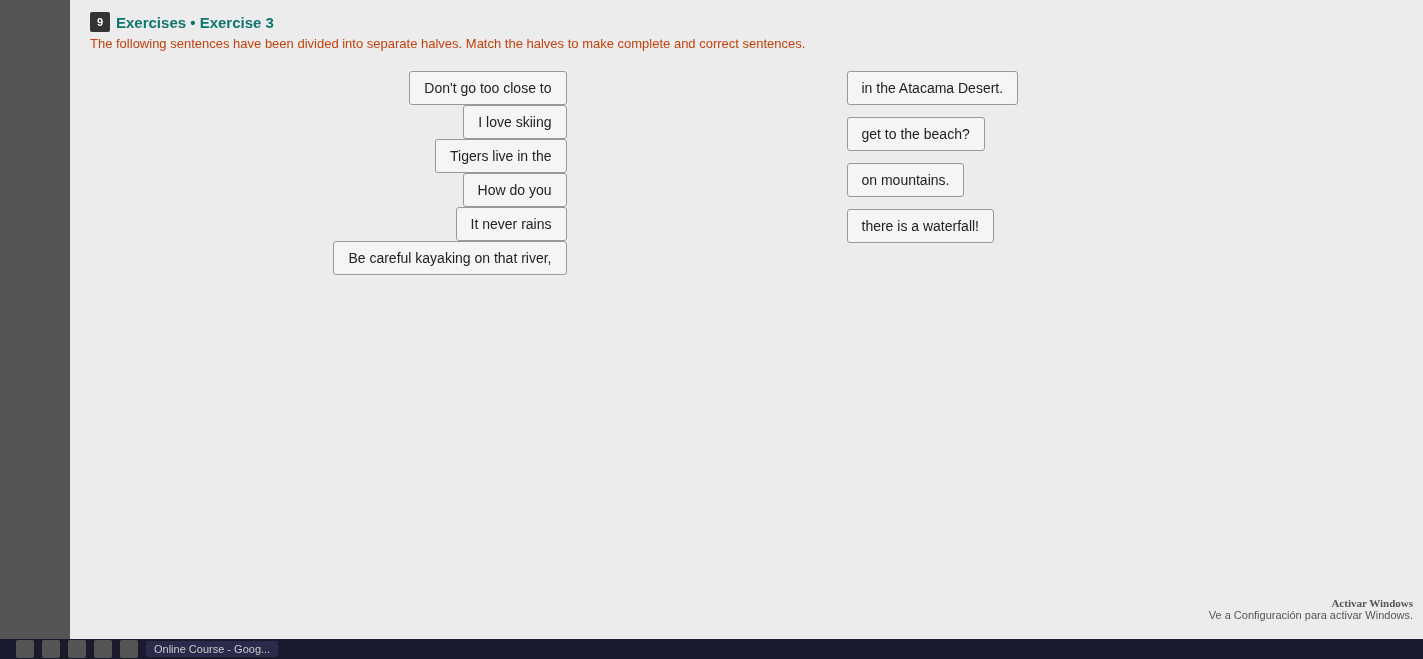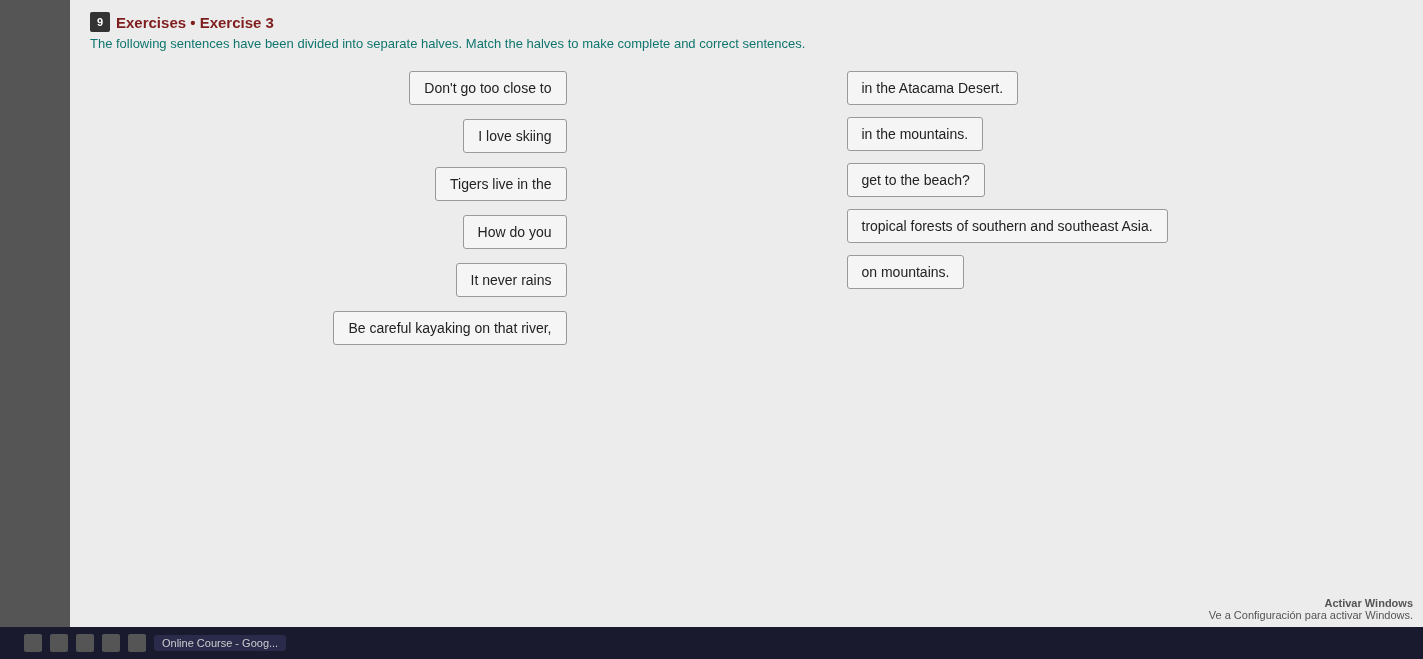--- a/index.html
+++ b/index.html
@@ -52,41 +52,40 @@
       display: flex;
       align-items: center;
       justify-content: center;
       font-weight: bold;
       border-radius: 2px;
     }
 
     .header-title {
       font-size: 15px;
       font-weight: bold;
-      color: #7f1d1d;
+      color: #0f766e;
     }
 
     .header-subtitle {
       font-size: 13px;
-      color: #0f766e;
+      color: #c2410c;
       margin-bottom: 20px;
     }
 
     .matching-container {
       display: flex;
       gap: 0;
       justify-content: center;
       width: 100%;
     }
 
     .left-column {
       display: flex;
       flex-direction: column;
       align-items: flex-end;
-      gap: 14px;
       min-width: 320px;
       margin-right: 280px;
     }
 
     .right-column {
       display: flex;
       flex-direction: column;
       align-items: flex-start;
       gap: 12px;
       min-width: 400px;
@@ -101,25 +100,25 @@
       color: #222;
       white-space: nowrap;
       cursor: default;
     }
 
     .taskbar {
       position: absolute;
       bottom: 0;
       left: 0;
       right: 0;
-      height: 32px;
+      height: 20px;
       background-color: #1a1a2e;
       display: flex;
       align-items: center;
-      padding: 0 24px;
+      padding: 0 16px;
       gap: 8px;
     }
 
     .taskbar-icon {
       width: 18px;
       height: 18px;
       background-color: #555;
       border-radius: 2px;
       display: inline-block;
     }
@@ -139,20 +138,21 @@
       position: absolute;
       bottom: 38px;
       right: 10px;
       font-size: 11px;
       color: #555;
       text-align: right;
     }
 
     .activate-windows div:first-child {
       font-weight: bold;
+      font-family: Liberation Serif, serif;
     }
   </style>
 </head>
 <body>
 
 <div class="left-sidebar"></div>
 
 <div class="main-content">
   <div class="header">
     <div class="exercise-icon">9</div>
@@ -164,24 +164,23 @@
     <div class="left-column">
       <div class="sentence-box">Don't go too close to</div>
       <div class="sentence-box">I love skiing</div>
       <div class="sentence-box">Tigers live in the</div>
       <div class="sentence-box">How do you</div>
       <div class="sentence-box">It never rains</div>
       <div class="sentence-box">Be careful kayaking on that river,</div>
     </div>
     <div class="right-column">
       <div class="sentence-box">in the Atacama Desert.</div>
-      <div class="sentence-box">in the mountains.</div>
       <div class="sentence-box">get to the beach?</div>
-      <div class="sentence-box">tropical forests of southern and southeast Asia.</div>
       <div class="sentence-box">on mountains.</div>
+      <div class="sentence-box">there is a waterfall!</div>
     </div>
   </div>
 
   <div class="activate-windows">
     <div>Activar Windows</div>
     <div>Ve a Configuración para activar Windows.</div>
   </div>
 </div>
 
 <div class="taskbar">

